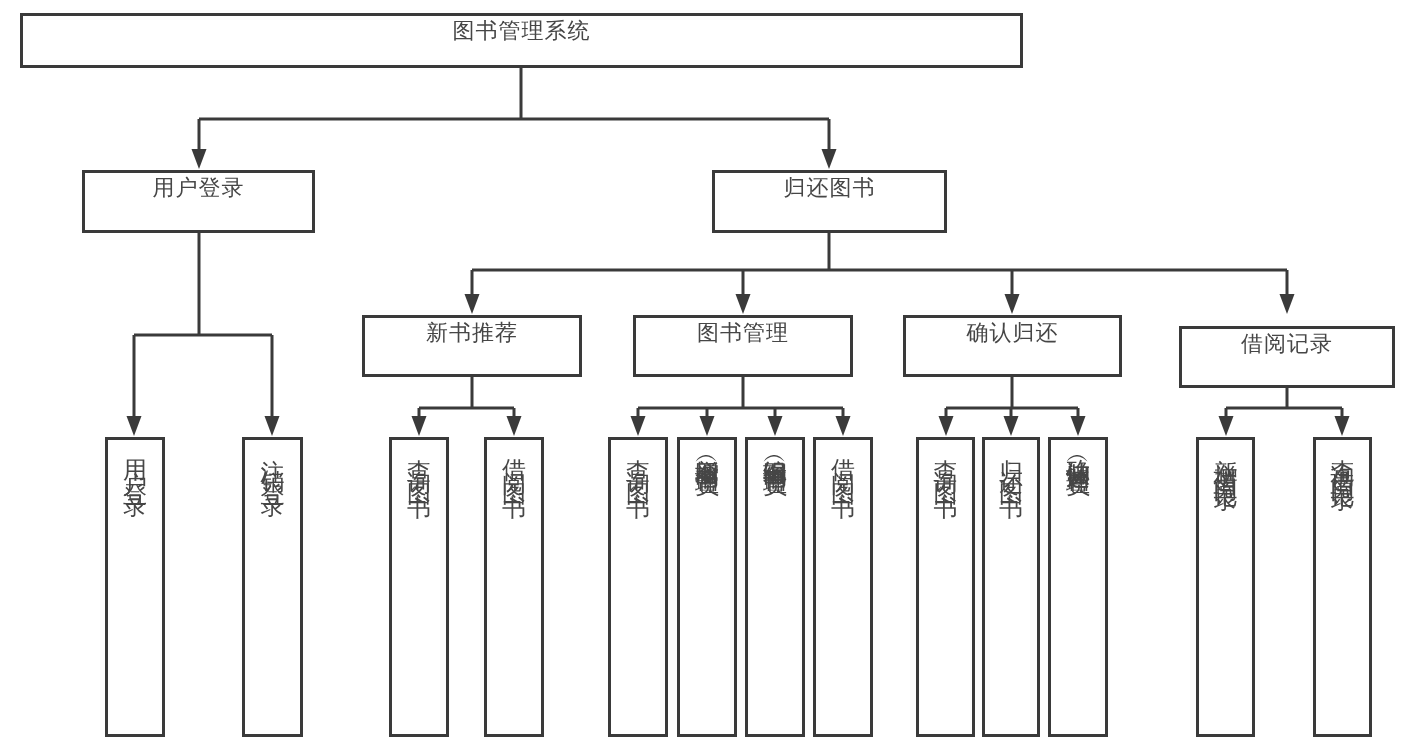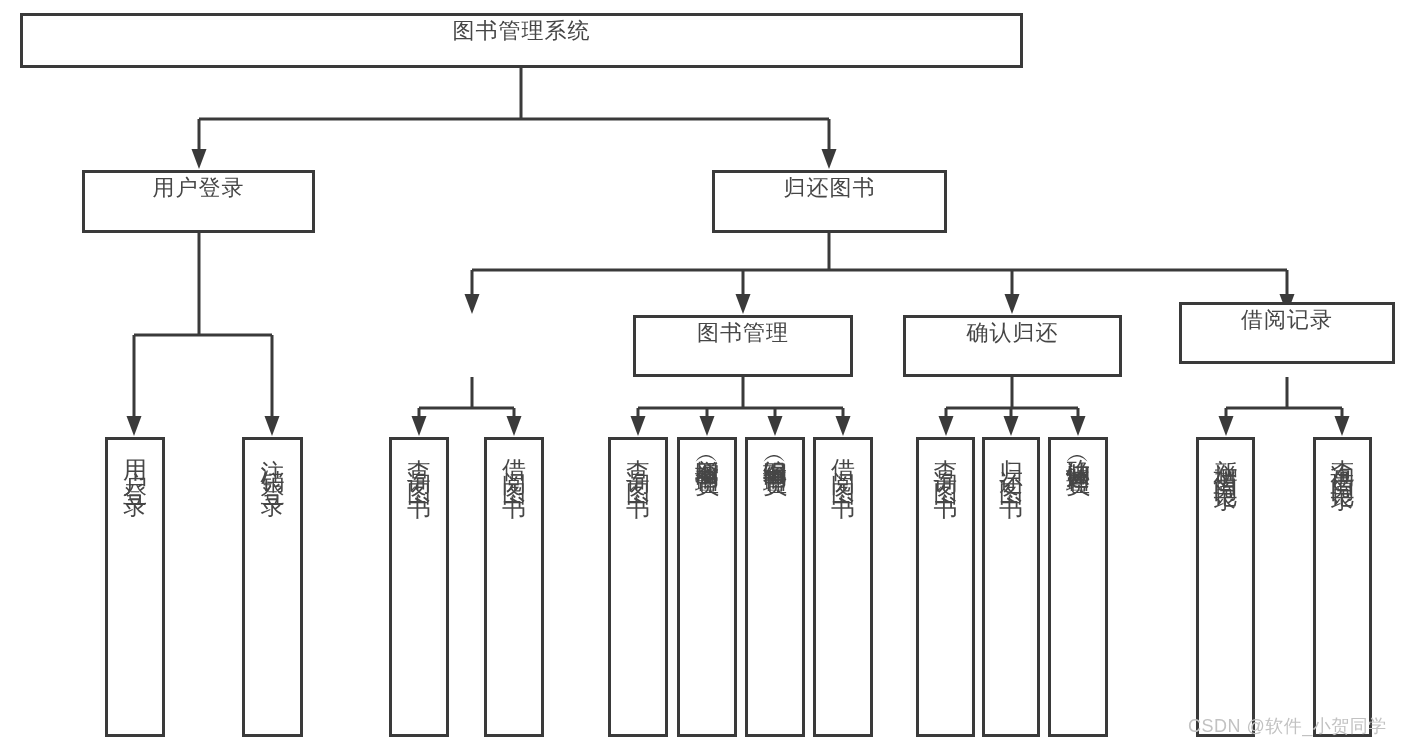--- a/index.html
+++ b/index.html
@@ -104,27 +104,30 @@
     <span class="hlabel">图书管理系统</span>
   </div>
 
   <div class="box" style="left:82px;top:170px;width:233px;height:63px">
     <span class="hlabel">用户登录</span>
   </div>
   <div class="box" style="left:712px;top:170px;width:235px;height:63px">
     <span class="hlabel">归还图书</span>
   </div>
 
+  <div class="box" style="left:362px;top:315px;width:220px;height:62px">
+    <span class="hlabel">新书推荐</span>
+  </div>
   <div class="box" style="left:633px;top:315px;width:220px;height:62px">
     <span class="hlabel">图书管理</span>
   </div>
   <div class="box" style="left:903px;top:315px;width:219px;height:62px">
     <span class="hlabel">确认归还</span>
   </div>
-  <div class="box" style="left:1179px;top:302px;width:216px;height:62px">
+  <div class="box" style="left:1179px;top:326px;width:216px;height:62px">
     <span class="hlabel">借阅记录</span>
   </div>
 
   <div class="box leaf" style="left:105px;width:60px">
     <span class="vtext">用户登录</span>
   </div>
   <div class="box leaf" style="left:242px;width:61px">
     <span class="vtext">注销登录</span>
   </div>
 
@@ -158,15 +161,14 @@
     <span class="vtext vtight">确认归还（管理员）</span>
   </div>
 
   <div class="box leaf" style="left:1196px;width:59px">
     <span class="vtext vmed">新增借阅记录</span>
   </div>
   <div class="box leaf" style="left:1313px;width:59px">
     <span class="vtext vmed">查询借阅记录</span>
   </div>
 
-  <div class="watermark">CSDN @软件_小贺同学</div>
 
 </div>
 
 </body></html>

